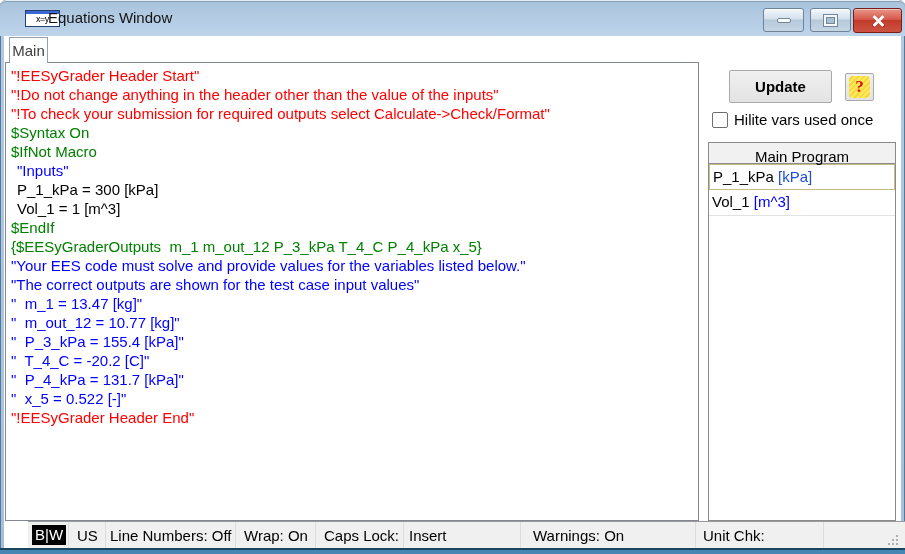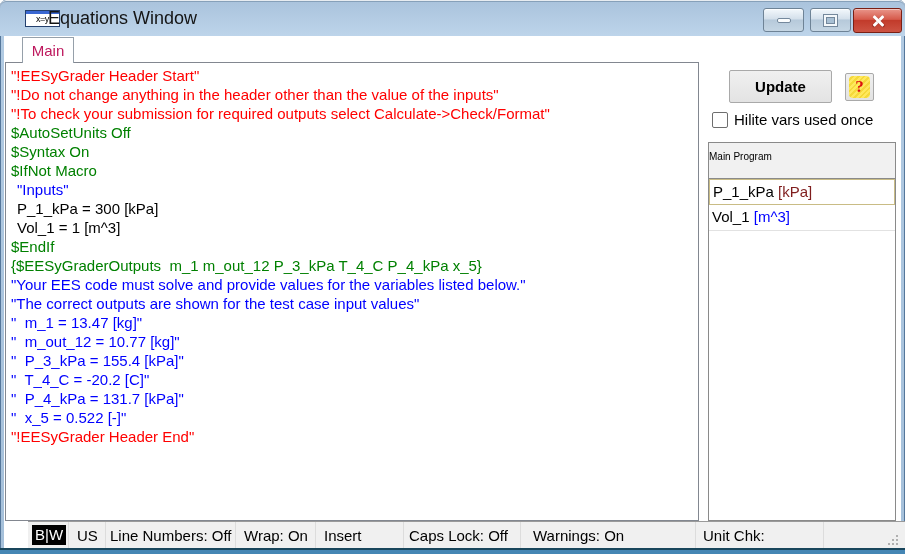--- a/index.html
+++ b/index.html
@@ -18,21 +18,21 @@
     background: linear-gradient(#a9c2dc, #bdd4ea);
     box-shadow: inset 0 1px 0 rgba(255,255,255,.8), inset 0 2px 0 rgba(92,117,142,.45);
     border-radius: 6px 6px 0 0;
   }
   .app-icon {
     position: absolute; left: 25px; top: 10px; width: 35px; height: 17px;
     background: #fff; border: 1px solid #24406e; display: block;
   }
   .app-icon::before { content: ""; display: block; height: 3px; background: #3a67d2; }
   .app-icon-text { display: block; font-size: 9px; line-height: 11px; text-align: center; color: #000; letter-spacing: -0.5px; }
-  .title-text { position: absolute; left: 48px; top: 0; line-height: 36px; font-size: 18px; color: #141414; }
+  .title-text { position: absolute; left: 48px; top: 0; line-height: 36px; font-size: 15px; color: #141414; }
 
   .winbtn {
     position: absolute; top: 8px; height: 24px; border-radius: 3px;
     border: 1px solid #6e8396; display: flex; align-items: center; justify-content: center;
     background: linear-gradient(#f3f8fc, #d4e0eb 45%, #b6c9da 50%, #c5d6e4);
     box-shadow: inset 0 1px 0 rgba(255,255,255,.85);
   }
   .btn-min { left: 763px; width: 41px; }
   .btn-max { left: 810px; width: 41px; }
   .btn-close {
@@ -48,23 +48,23 @@
     content: ""; position: absolute; left: 6px; top: 0; width: 3px; height: 14px;
     background: #fff; border-radius: 1px; box-shadow: 0 1px 1px rgba(70,0,0,.45);
   }
   .closex::before { transform: rotate(45deg); }
   .closex::after  { transform: rotate(-45deg); }
 
   
   .client { position: absolute; left: 4px; top: 36px; width: 897px; height: 512px; background: #fff; }
 
   .tab {
-    position: absolute; left: 22px; top: 37px; width: 52px; height: 26px; z-index: 3;
+    position: absolute; left: 9px; top: 37px; width: 39px; height: 26px; z-index: 3;
     background: #fff; border: 1px solid #96a0aa; border-bottom: none;
-    font-size: 15px; color: #be185d; text-align: center; line-height: 25px;
+    font-size: 15px; color: #404040; text-align: center; line-height: 25px;
   }
 
   
   .editor {
     position: absolute; left: 5px; top: 62px; width: 694px; height: 459px; z-index: 1;
     background: #fff; border: 1px solid #828790; overflow: hidden;
     padding: 3px 4px 0 5px; font-size: 15px;
   }
   .line { height: 19px; line-height: 19px; white-space: pre; }
   .line.ind { padding-left: 6px; }
@@ -89,22 +89,22 @@
 
   .hilite-row { position: absolute; left: 712px; top: 110px; height: 19px; display: flex; align-items: center; }
   .checkbox { width: 16px; height: 16px; background: #fff; border: 1px solid #6e6e6e; border-radius: 2px; }
   .hilite-label { margin-left: 6px; font-size: 15px; color: #000; white-space: nowrap; }
 
   .program-panel {
     position: absolute; left: 708px; top: 142px; width: 188px; height: 379px;
     background: #fff; border: 1px solid #8a8a8a;
   }
   .panel-header {
-    height: 36px; background: #f1f1f1; border-bottom: 1px solid #8a8a8a;
-    font-size: 10px; color: #000; text-align: left; line-height: 28px;
+    height: 21px; background: #f1f1f1; border-bottom: 1px solid #8a8a8a;
+    font-size: 15px; color: #000; text-align: center; line-height: 28px;
   }
   .var-row { height: 26px; line-height: 24px; font-size: 15px; padding-left: 3px; white-space: nowrap;
     border-bottom: 1px solid #e2e2e2; }
   .var-row.selected { border: 1px solid #c9bc85; border-bottom: 1px solid #c9bc85; height: 26px; }
   .var-name { color: #000; }
 
   
   .statusbar {
     position: absolute; left: 4px; top: 521px; width: 897px; height: 27px;
     background: #f0f0f0; border-top: 1px solid #9a9a9a;
@@ -157,21 +157,20 @@
   <div class="client"></div>
 
   <div class="tab">
     <span>Main</span>
   </div>
 
   <div class="editor">
       <div class="line" style="color: rgb(255, 0, 0);">"!EESyGrader Header Start"</div>
       <div class="line" style="color: rgb(255, 0, 0);">"!Do not change anything in the header other than the value of the inputs"</div>
       <div class="line" style="color: rgb(255, 0, 0);">"!To check your submission for required outputs select Calculate-&gt;Check/Format"</div>
-      <div class="line" style="color: rgb(0, 128, 0);">$AutoSetUnits Off</div>
       <div class="line" style="color: rgb(0, 128, 0);">$Syntax On</div>
       <div class="line" style="color: rgb(0, 128, 0);">$IfNot Macro</div>
       <div class="line ind" style="color: rgb(0, 0, 255);">"Inputs"</div>
       <div class="line ind" style="color: rgb(0, 0, 0);">P_1_kPa = 300 [kPa]</div>
       <div class="line ind" style="color: rgb(0, 0, 0);">Vol_1 = 1 [m^3]</div>
       <div class="line" style="color: rgb(0, 128, 0);">$EndIf</div>
       <div class="line" style="color: rgb(0, 128, 0);">{$EESyGraderOutputs  m_1 m_out_12 P_3_kPa T_4_C P_4_kPa x_5}</div>
       <div class="line" style="color: rgb(0, 0, 255);">"Your EES code must solve and provide values for the variables listed below."</div>
       <div class="line" style="color: rgb(0, 0, 255);">"The correct outputs are shown for the test case input values"</div>
       <div class="line" style="color: rgb(0, 0, 255);">"  m_1 = 13.47 [kg]"</div>
@@ -190,34 +189,34 @@
   </button>
 
   <div class="hilite-row">
     <span class="checkbox"></span>
     <span class="hilite-label">Hilite vars used once</span>
   </div>
 
   <div class="program-panel">
     <div class="panel-header">Main Program</div>
     <div class="var-list">
-        <div class="var-row selected"><span class="var-name">P_1_kPa</span><span class="var-unit" style="color: #7f1d1d;"> [kPa]</span></div>
+        <div class="var-row selected"><span class="var-name">P_1_kPa</span><span class="var-unit" style="color: #1d4ed8;"> [kPa]</span></div>
         <div class="var-row"><span class="var-name">Vol_1</span><span class="var-unit" style="color: rgb(0, 0, 255);"> [m^3]</span></div>
       </div>
   </div>
 
   <div class="statusbar">
       <span class="status-item">
         <span class="chip">B|W</span>
       </span>
       <span class="status-item">US</span>
       <span class="status-item">Line Numbers: Off</span>
       <span class="status-item">Wrap: On</span>
+      <span class="status-item">Caps Lock: Off</span>
       <span class="status-item">Insert</span>
-      <span class="status-item">Caps Lock: Off</span>
       <span class="status-item">Warnings: On</span>
       <span class="status-item">Unit Chk:</span>
     </div>
 
   <div class="grip"></div>
   <div class="bottom-edge"></div>
 
 </div>
 
 </body></html>

